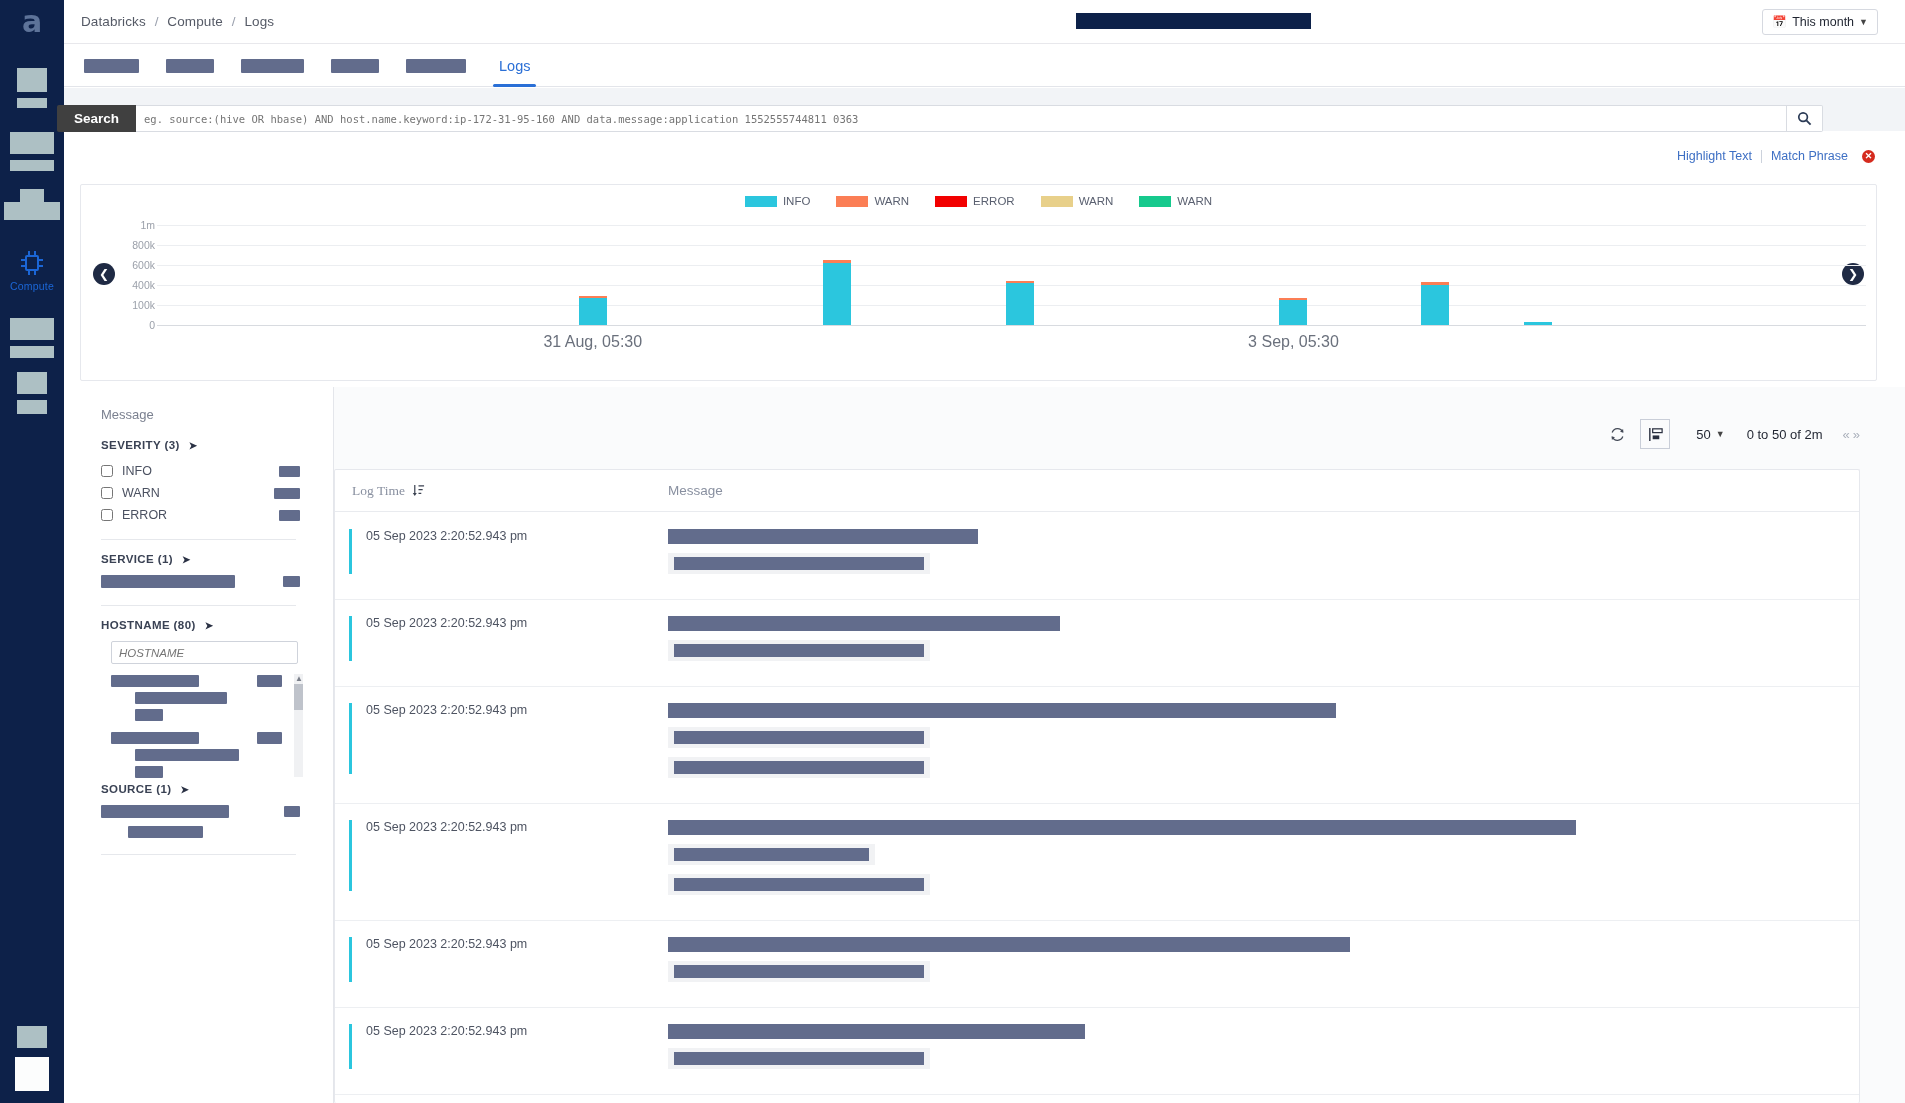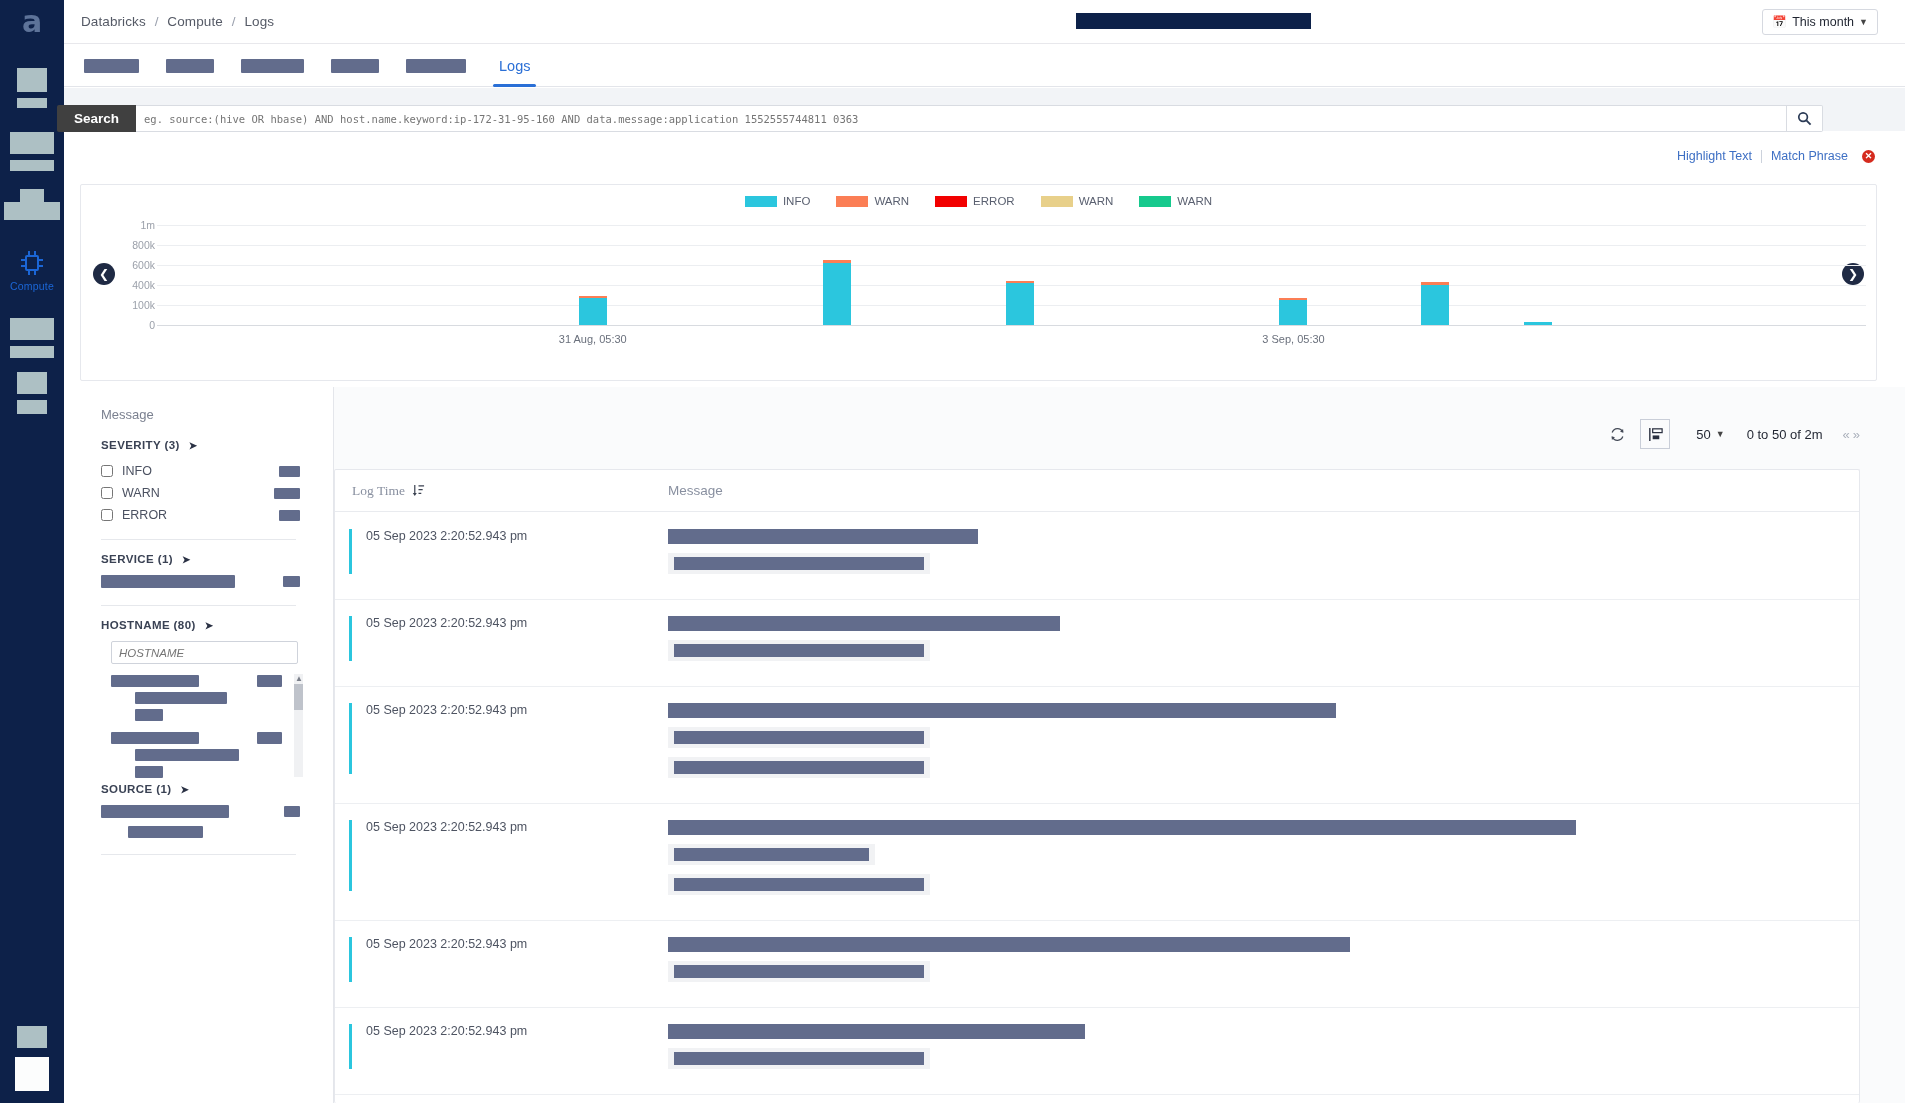--- a/index.html
+++ b/index.html
@@ -82,21 +82,21 @@
   .lg .lb { font-size: 11.5px; color: #5a6070; }
   .plot { position: absolute; left: 0; top: 40px; right: 0; bottom: 0; }
   .yaxis { position: absolute; left: 28px; top: 0; width: 46px; height: 100px; }
   .ytick { position: absolute; right: 0; font-size: 10.5px; color: #9ba0aa; transform: translateY(-50%); }
   .grid { position: absolute; left: 76px; right: 10px; top: 0; height: 100px; }
   .gline { position: absolute; left: 0; right: 0; height: 1px; background: #eceef1; }
   .gline.base { background: #d8dbe0; }
   .bars { position: absolute; left: 76px; right: 10px; top: 0; height: 100px; }
   .bar { position: absolute; bottom: 0; width: 28px; }
   .bar .seg { position: absolute; left: 0; width: 100%; }
-  .xlab { position: absolute; font-size: 11px; color: #6a707c; transform: translateX(-50%); top: 108px; }
+  .xlab { position: absolute; font-size: 16px; color: #6a707c; transform: translateX(-50%); top: 108px; }
   .navarrow { position: absolute; width: 22px; height: 22px; border-radius: 50%; background: #1f2a44; color: #fff; display: flex; align-items: center; justify-content: center; font-size: 12px; cursor: pointer; top: 78px; }
 
   
   #filters { position: absolute; left: 64px; top: 387px; width: 270px; bottom: 0; background: #fff; border-right: 1px solid #e4e6eb; padding: 20px 0 0 0; }
   .f-title { font-size: 13px; color: #7b8190; padding-left: 37px; margin-bottom: 17px; }
   .f-sec { padding-left: 37px; padding-right: 33px; }
   .f-head { font-size: 11.5px; font-weight: 700; color: #3a4254; letter-spacing: .4px; display: flex; align-items: center; gap: 9px; cursor: pointer; }
   .f-head .arr { font-size: 10px; color: #2a3144; }
   .f-row { display: flex; align-items: center; justify-content: space-between; padding: 4px 0; }
   .f-left { display: flex; align-items: center; gap: 9px; }

